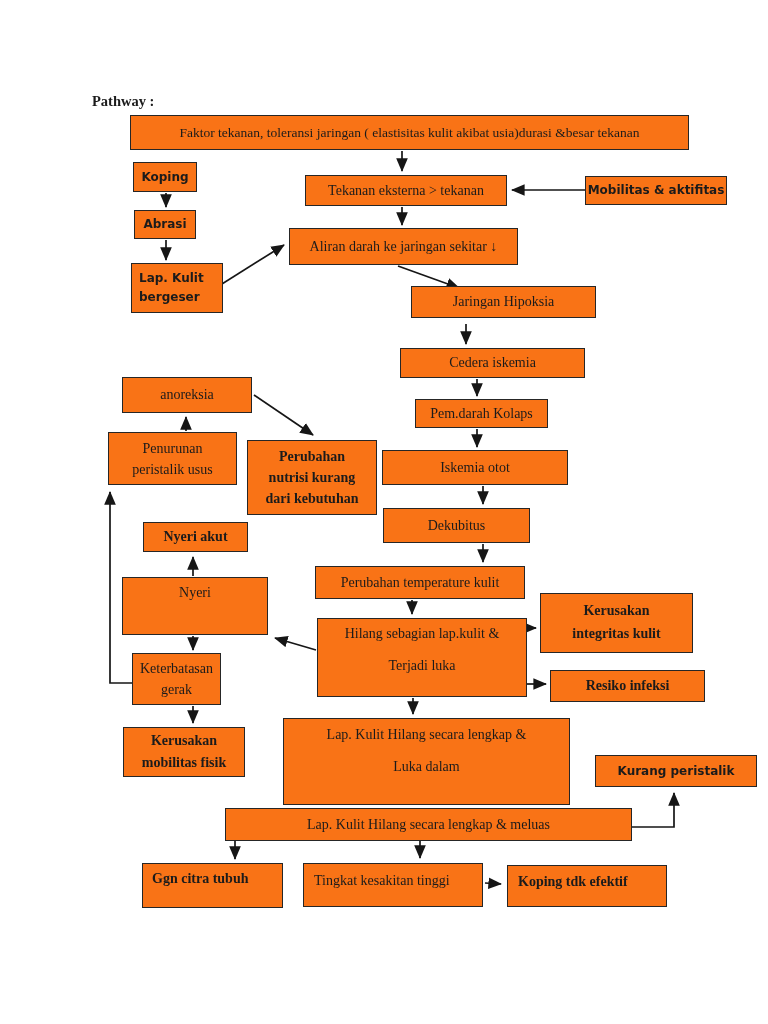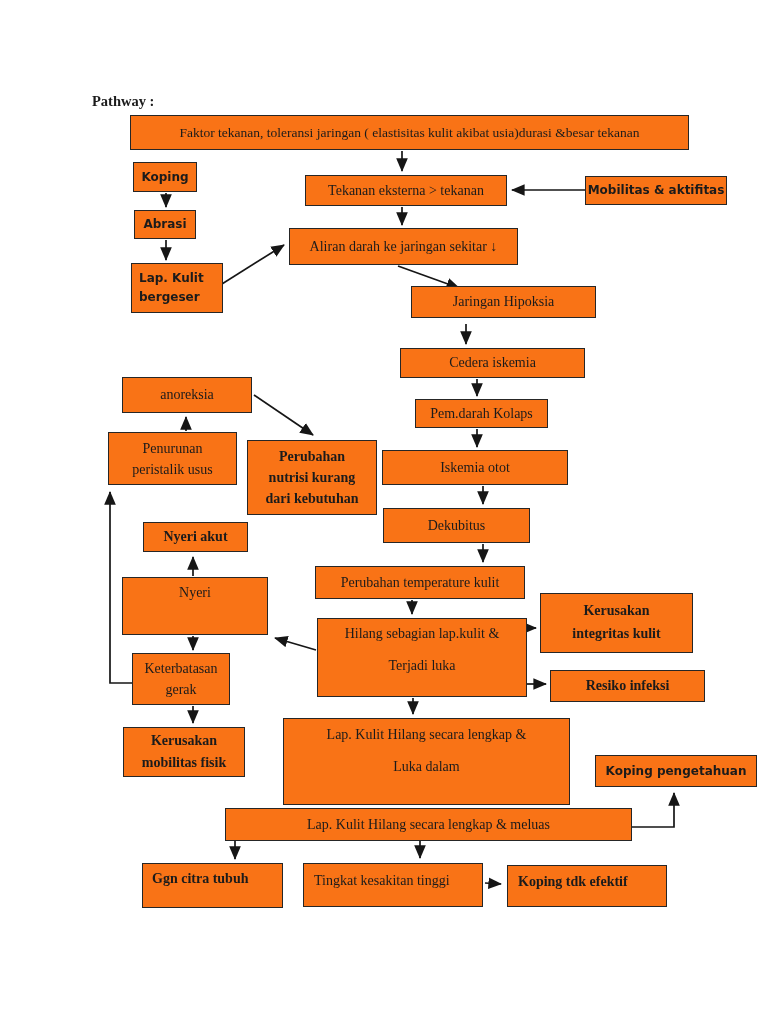--- a/index.html
+++ b/index.html
@@ -93,40 +93,40 @@
 peristalik usus</div>
 
   <div class="bx bserif" style="left:247px;top:440px;width:130px;height:75px;line-height:21px;">Perubahan
 nutrisi kurang
 dari kebutuhan</div>
 
   <div class="bx bserif" style="left:143px;top:522px;width:105px;height:30px;">Nyeri akut</div>
 
   <div class="bx top" style="left:122px;top:577px;width:146px;height:58px;padding-top:7px;">Nyeri</div>
 
-  <div class="bx" style="left:132px;top:653px;width:98px;height:52px;line-height:21px;">Keterbatasan
+  <div class="bx" style="left:132px;top:653px;width:89px;height:52px;line-height:21px;">Keterbatasan
 gerak</div>
 
   <div class="bx bserif" style="left:123px;top:727px;width:122px;height:50px;line-height:22px;">Kerusakan
 mobilitas fisik</div>
 
   <div class="bx top" style="left:317px;top:618px;width:210px;height:79px;padding-top:7px;">Hilang sebagian lap.kulit &amp;
 
 Terjadi luka</div>
 
   <div class="bx bserif top" style="left:540px;top:593px;width:153px;height:60px;padding-top:5px;line-height:23px;">Kerusakan
 integritas kulit</div>
 
   <div class="bx bserif" style="left:550px;top:670px;width:155px;height:32px;">Resiko infeksi</div>
 
   <div class="bx top" style="left:283px;top:718px;width:287px;height:87px;padding-top:8px;">Lap. Kulit Hilang secara lengkap &amp;
 
 Luka dalam</div>
 
-  <div class="bx sans" style="left:595px;top:755px;width:162px;height:32px;">Koping pengetahuan</div>
+  <div class="bx sans" style="left:595px;top:755px;width:162px;height:32px;">Kurang peristalik</div>
 
   <div class="bx" style="left:225px;top:808px;width:407px;height:33px;">Lap. Kulit Hilang secara lengkap &amp; meluas</div>
 
   <div class="bx bserif left top" style="left:142px;top:863px;width:141px;height:45px;padding:7px 0 0 9px;">Ggn citra tubuh</div>
 
   <div class="bx left top" style="left:303px;top:863px;width:180px;height:44px;padding:9px 0 0 10px;">Tingkat kesakitan tinggi</div>
 
   <div class="bx bserif left top" style="left:507px;top:865px;width:160px;height:42px;padding:8px 0 0 10px;">Koping tdk efektif</div>
 
 </div>

